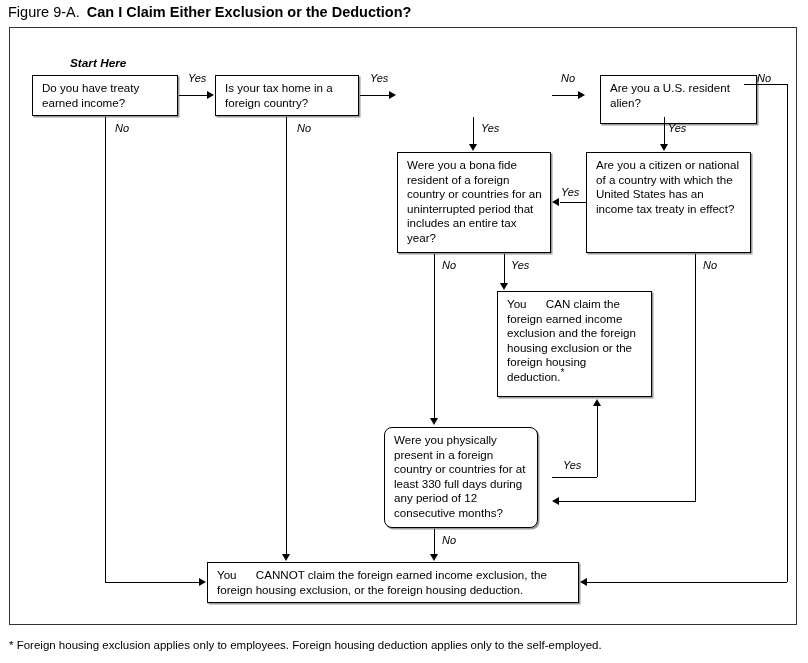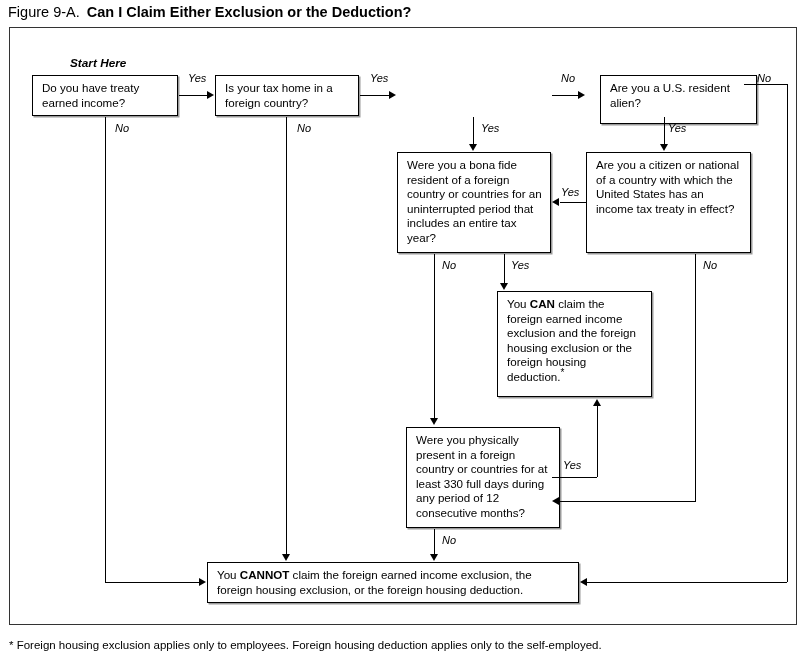--- a/index.html
+++ b/index.html
@@ -63,21 +63,21 @@
     border: 1px solid #000000;
     box-shadow: 1.5px 1.5px 0 0 #9a9a9a;
     font-size: 11.6px;
     line-height: 14.6px;
     padding: 5px 8px 4px 9px;
   }
   .node.center {
     display: flex;
     align-items: center;
   }
-  .node b { font-weight: bold; }
+  .node b { font-weight: normal; margin-left: 16px; }
   .node .sup {
     font-size: 10px;
     vertical-align: super;
     line-height: 0;
   }
 
   
   .lbl {
     position: absolute;
     font-style: italic;
@@ -156,21 +156,21 @@
   </div>
 
   <div class="node" style="left:586px; top:152px; width:165px; height:101px;">
     <span>Are you a citizen or national of a country with which the United States has an income tax treaty in effect?</span>
   </div>
 
   <div class="node" style="left:497px; top:291px; width:155px; height:106px;">
     <span>You </span><b>CAN</b><span> claim the foreign earned income exclusion and the foreign housing exclusion or the foreign housing deduction.</span><span class="sup">*</span>
   </div>
 
-  <div class="node" style="left:406px; top:427px; width:154px; height:101px;">
+  <div class="node" style="left:384px; top:427px; width:154px; height:101px;border-radius:8px;">
     <span>Were you physically present in a foreign country or countries for at least 330 full days during any period of 12 consecutive months?</span>
   </div>
 
   <div class="node" style="left:207px; top:562px; width:372px; height:41px;">
     <span>You </span><b>CANNOT</b><span> claim the foreign earned income exclusion, the foreign housing exclusion, or the foreign housing deduction.</span>
   </div>
 
   <div class="start-here" style="left:70px; top:56px;">Start Here</div>
 
   <div class="lbl" style="left:188px; top:72px;">Yes</div>

